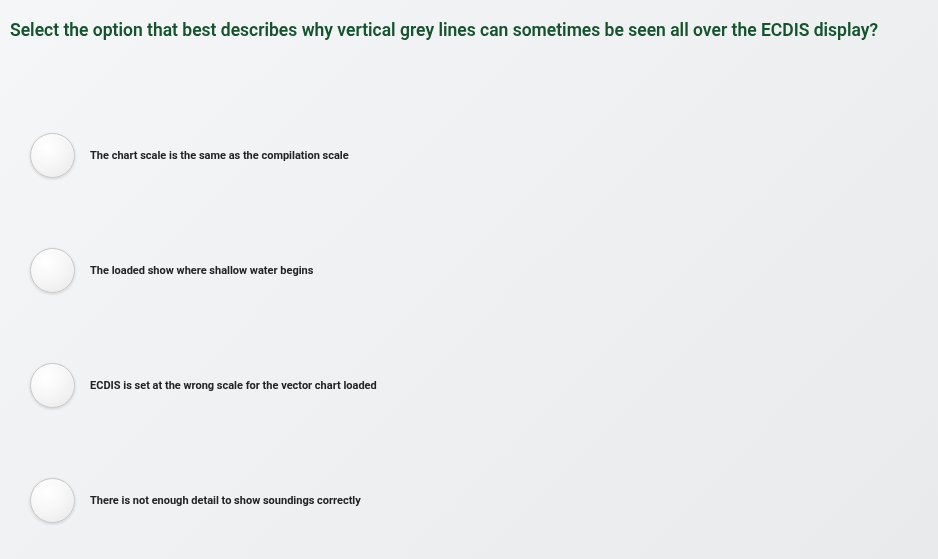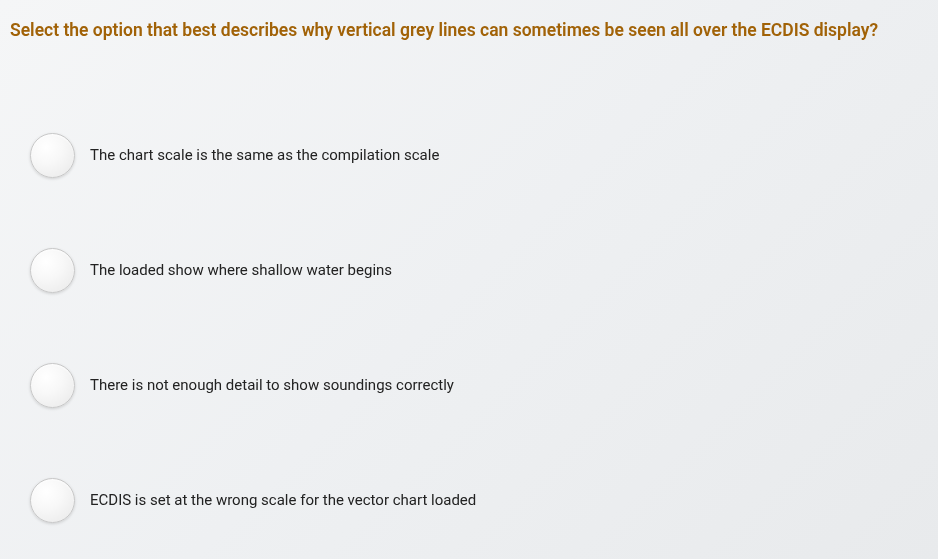--- a/index.html
+++ b/index.html
@@ -13,21 +13,21 @@
       background: linear-gradient(135deg, #f5f6f7 0%, #eef0f2 50%, #e8eaec 100%);
       font-family: -apple-system, BlinkMacSystemFont, "Segoe UI", Roboto, "Helvetica Neue", Arial, sans-serif;
       color: #1a1a1a;
       position: relative;
       overflow: hidden;
     }
     .question-text {
       padding: 18px 10px 0 10px;
       font-size: 17.5px;
       font-weight: 600;
-      color: #a16207;
+      color: #14532d;
       line-height: 1.4;
     }
     .options-container {
       padding: 90px 30px 0 30px;
     }
     .option-row {
       display: flex;
       align-items: center;
       margin-bottom: 70px;
       cursor: pointer;
@@ -36,22 +36,22 @@
       width: 45px;
       height: 45px;
       border-radius: 50%;
       background: radial-gradient(circle at 35% 30%, #ffffff 0%, #f8f8f8 40%, #e8e8e8 100%);
       border: 1px solid #c8c8c8;
       box-shadow: inset 0 1px 2px rgba(255,255,255,0.8), 0 1px 3px rgba(0,0,0,0.15);
       flex-shrink: 0;
       margin-right: 15px;
     }
     .option-label {
-      font-size: 15px;
-      font-weight: 400;
+      font-size: 11px;
+      font-weight: 700;
       color: #222;
     }
   </style>
 </head>
 <body>
 
 <div class="question-text">Select the option that best describes why vertical grey lines can sometimes be seen all over the ECDIS display?</div>
 
 <div class="options-container">
 
@@ -60,21 +60,21 @@
     <div class="option-label">The chart scale is the same as the compilation scale</div>
   </div>
 
   <div class="option-row">
     <div class="radio-circle"></div>
     <div class="option-label">The loaded show where shallow water begins</div>
   </div>
 
   <div class="option-row">
     <div class="radio-circle"></div>
-    <div class="option-label">There is not enough detail to show soundings correctly</div>
+    <div class="option-label">ECDIS is set at the wrong scale for the vector chart loaded</div>
   </div>
 
   <div class="option-row">
     <div class="radio-circle"></div>
-    <div class="option-label">ECDIS is set at the wrong scale for the vector chart loaded</div>
+    <div class="option-label">There is not enough detail to show soundings correctly</div>
   </div>
 
 </div>
 
 </body></html>

